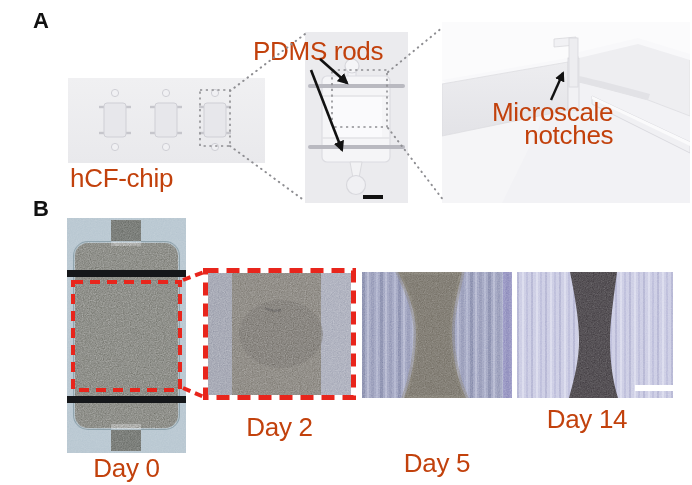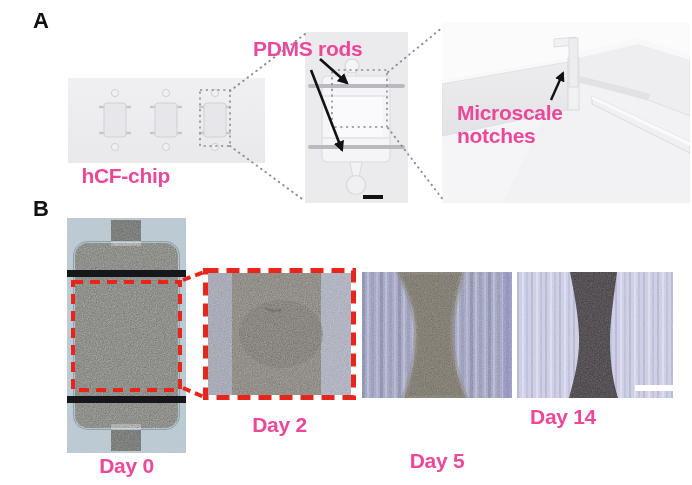--- a/index.html
+++ b/index.html
@@ -3,21 +3,21 @@
 <meta charset="utf-8">
 <style>
   html,body{margin:0;padding:0;}
   body{
     width:692px;height:485px;position:relative;overflow:hidden;
     background:#ffffff;
     font-family:"Liberation Sans","DejaVu Sans",sans-serif;
   }
   .abs{position:absolute;}
   .cap{
-    font-weight:bold;color:#ec4899;font-size:21px;line-height:1.05;
+    font-weight:normal;color:#c2410c;font-size:26px;line-height:1.05;
     letter-spacing:-0.3px;white-space:nowrap;
   }
   .panel-letter{font-weight:bold;color:#111;font-size:22px;}
   .center{text-align:center;}
   svg{display:block;}
   .noselect{user-select:none;}
 </style>
 </head>
 <body class="noselect">
 
@@ -137,21 +137,21 @@
 
   <path d="M137,34 L196,20 L248,36 L248,94 L206,78 Q162,66 137,60 Z" fill="#eeeef1" stroke="#dddde1" stroke-width="0.8"></path>
   <path d="M137,30 L196,16 L248,32 L248,38 L196,22 L137,36 Z" fill="#f8f8fa"></path>
   <path d="M206,78 Q162,66 137,60 L137,54 Q164,60 208,72 Z" fill="#e2e2e6"></path>
 
   <polygon points="150,74 248,120 248,131 150,82" fill="#f0f0f3" stroke="#d6d6da" stroke-width="0.8"></polygon>
   <polygon points="150,74 248,120 248,124 150,77" fill="#fafafb"></polygon>
 </svg>
 
 <div class="abs cap" style="left:253px;top:38px;">PDMS rods</div>
-<div class="abs cap" style="left:457px;top:101px;line-height:23px;">
+<div class="abs cap" style="left:492px;top:101px;line-height:23px;text-align:right;">
   <div>Microscale</div>
   <div>notches</div>
 </div>
 
 <div class="abs panel-letter" style="left:33px;top:196px;">B</div>
 
 <svg class="abs" style="left:67px;top:218px;" width="119" height="235">
   <rect width="119" height="235" fill="#afc0cb"></rect>
   <rect width="119" height="235" fill="#000" filter="url(#grainLight)" opacity="0.25"></rect>
 
@@ -189,21 +189,21 @@
 <svg class="abs" style="left:517px;top:272px;" width="156" height="126">
   <rect width="156" height="126" fill="url(#stripes14)"></rect>
   <path d="M53,0 L100,0 C96,30 93,52 93,68 C93,90 96,110 101,126 L52,126 C58,104 62,88 62,68 C62,45 57,20 53,0 Z" fill="#241e23"></path>
   <rect width="156" height="126" fill="#000" filter="url(#grainLight)" opacity="0.35"></rect>
   <rect x="118" y="113" width="38" height="6" fill="#ffffff"></rect>
 </svg>
 
 <div class="abs cap center" style="left:67px;top:455px;width:119px;">Day 0</div>
 <div class="abs cap center" style="left:203px;top:414px;width:153px;">Day 2</div>
 <div class="abs cap center" style="left:362px;top:406px;width:150px;margin-top:44px;">Day 5</div>
-<div class="abs cap center" style="left:488px;top:406px;width:150px;">Day 14</div>
+<div class="abs cap center" style="left:512px;top:406px;width:150px;">Day 14</div>
 
 <svg class="abs" style="left:0;top:0;pointer-events:none;" width="692" height="485">
 
   <rect x="200" y="90" width="30" height="56" fill="none" stroke="#8e8e92" stroke-width="1.6" stroke-dasharray="2.2 3.6"></rect>
 
   <rect x="332" y="70" width="55" height="57" fill="none" stroke="#8e8e92" stroke-width="1.6" stroke-dasharray="2.2 3.6"></rect>
 
   <g stroke="#8e8e92" stroke-width="2" stroke-dasharray="0.5 5" stroke-linecap="round">
     <line x1="230" y1="91" x2="305" y2="34"></line>
     <line x1="230" y1="146" x2="305" y2="201"></line>

